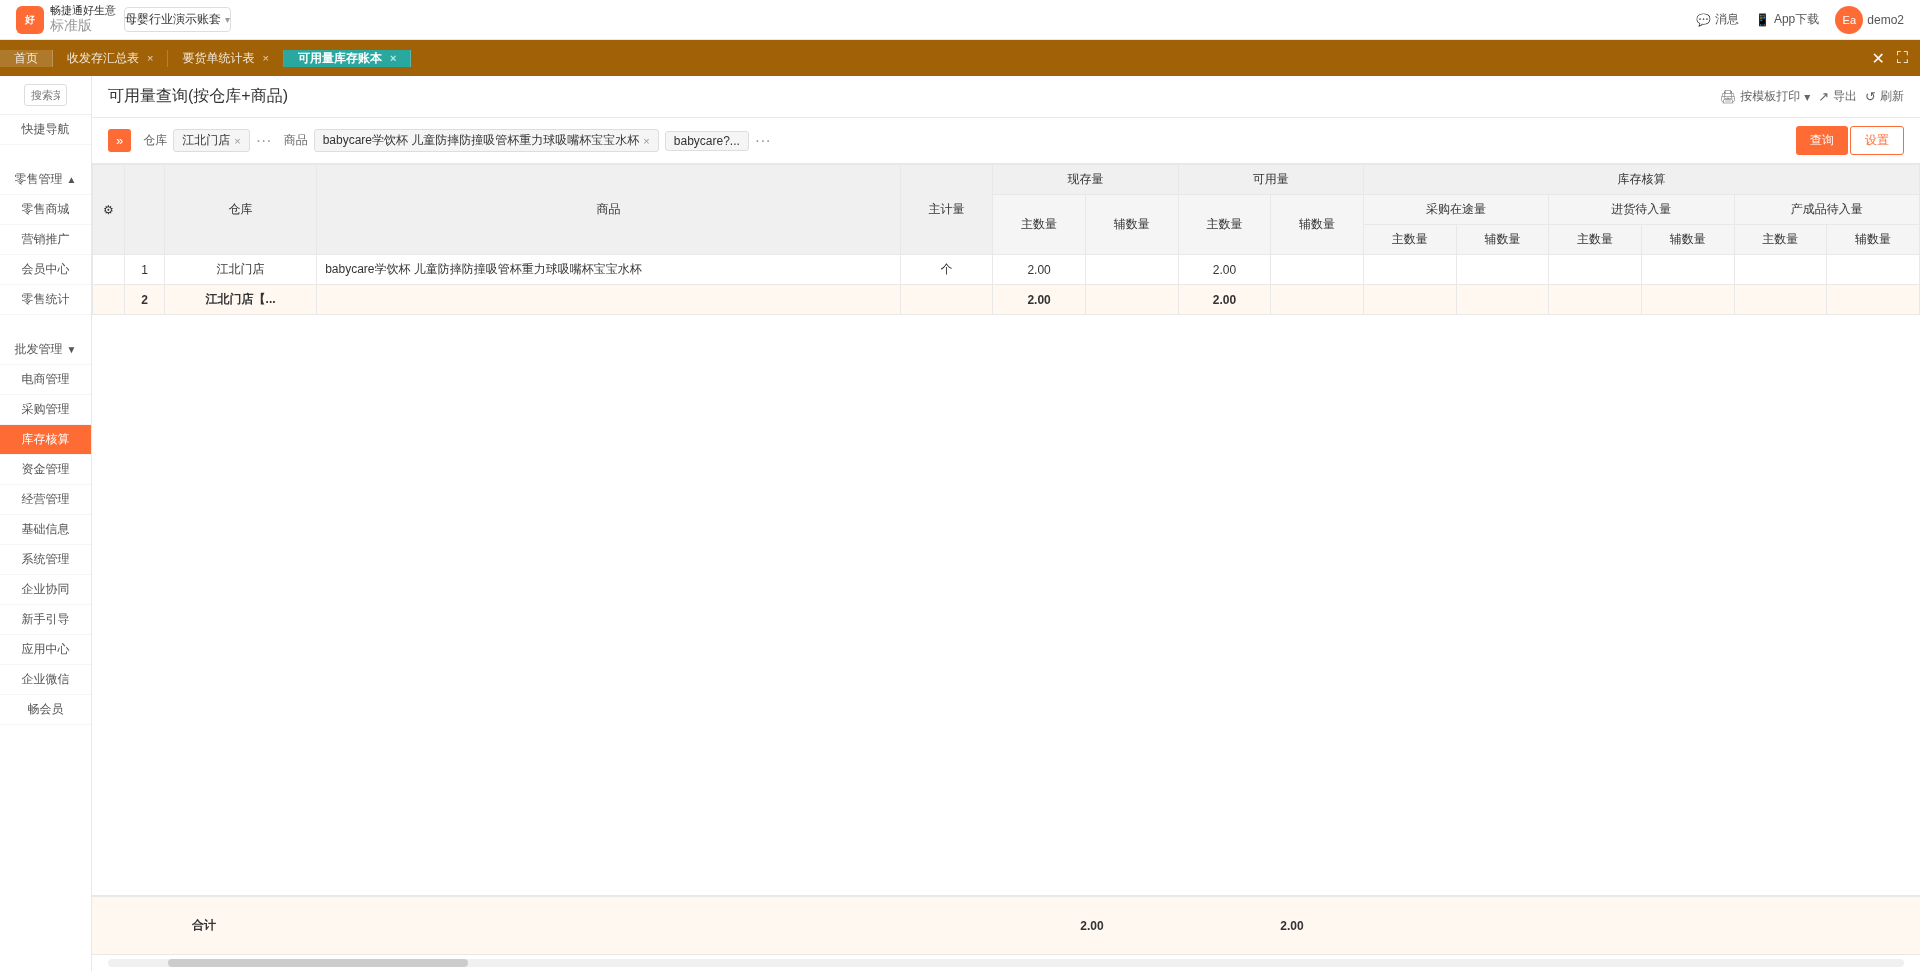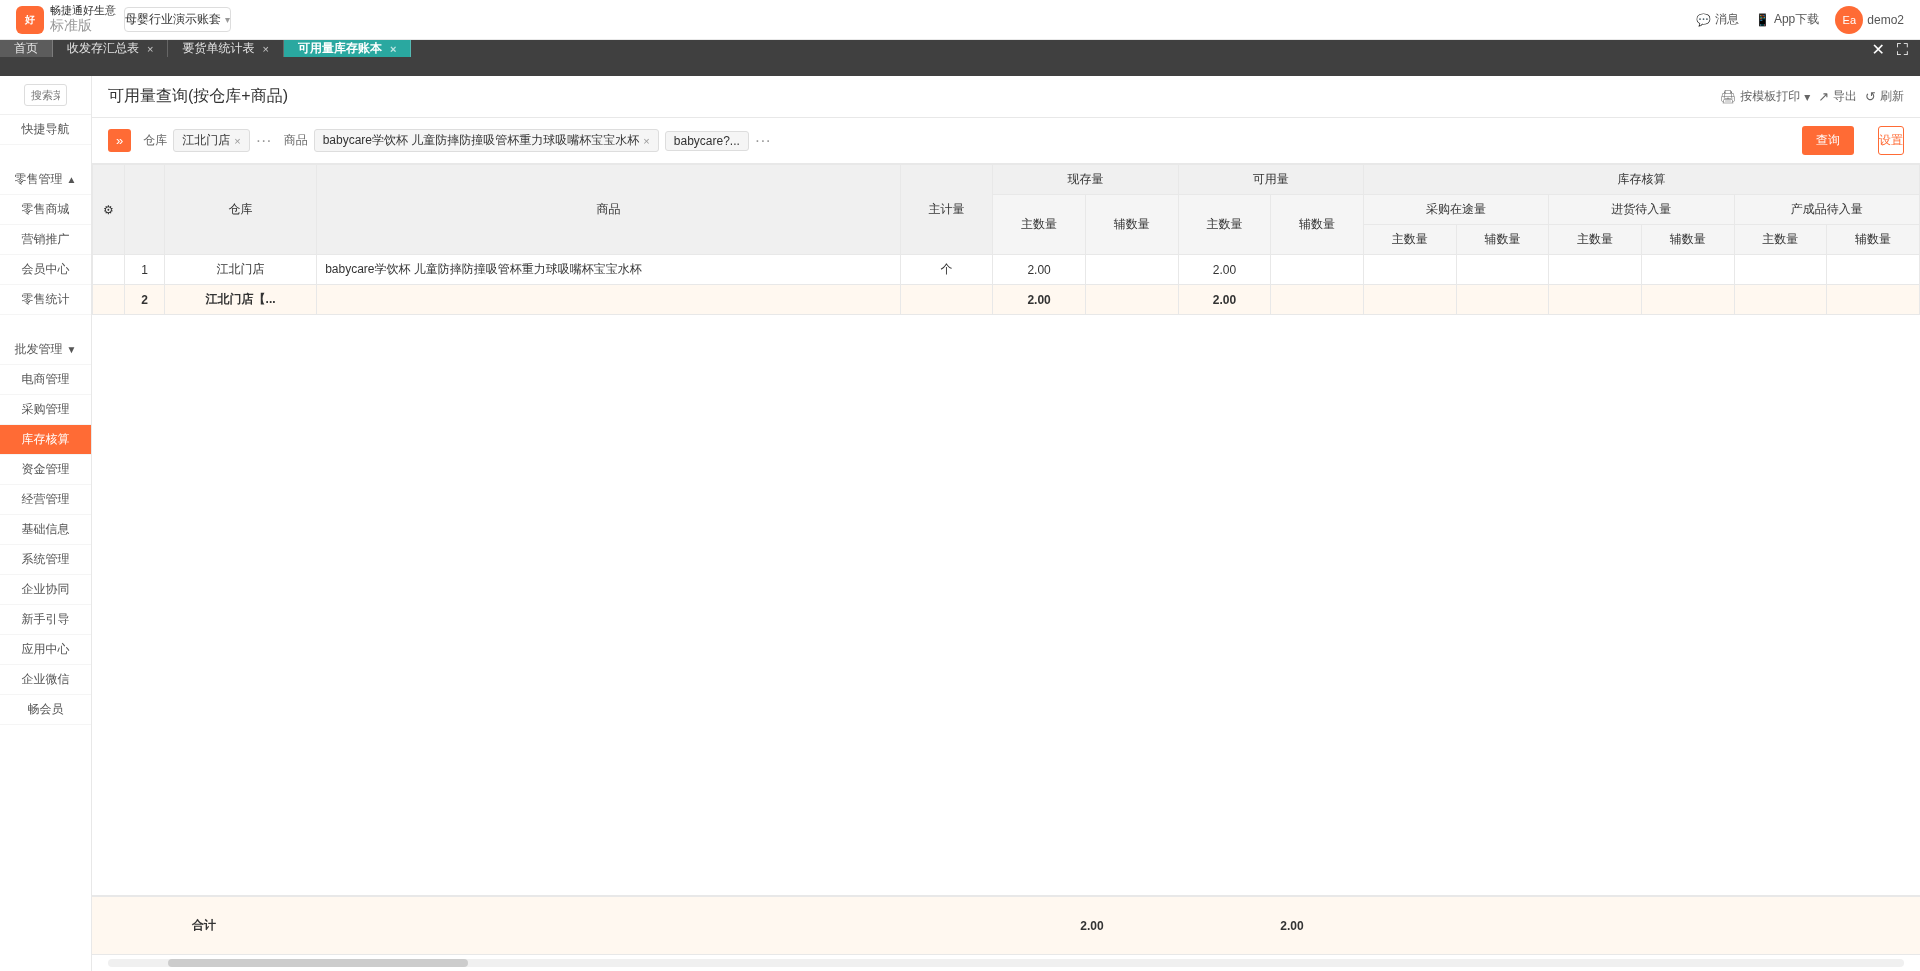--- a/index.html
+++ b/index.html
@@ -30,23 +30,23 @@
     }
     .industry-selector .arrow { color: #999; font-size: 10px; }
 
     .top-bar-right { display: flex; align-items: center; gap: 16px; }
     .top-right-item { display: flex; align-items: center; gap: 4px; color: #555; font-size: 12px; cursor: pointer; }
     .user-avatar { width: 28px; height: 28px; border-radius: 50%; background: #ff6b35; display: flex; align-items: center; justify-content: center; color: white; font-size: 11px; }
 
     
     .tab-bar {
       height: 36px;
-      background: #404040;
-      display: flex;
-      align-items: flex-start;
+      background: #a16207;
+      display: flex;
+      align-items: center;
       padding-left: 0;
       position: relative;
     }
     .tab-item {
       display: flex; align-items: center; gap: 6px;
       padding: 0 14px;
       font-size: 12px;
       cursor: pointer;
       color: rgba(255,255,255,0.85);
       border-right: 1px solid rgba(255,255,255,0.2);
@@ -160,28 +160,28 @@
       display: flex; align-items: center; gap: 4px;
       background: #f5f5f5;
       border: 1px solid #ddd;
       border-radius: 3px;
       padding: 2px 8px;
       font-size: 12px;
       color: #333;
     }
     .filter-tag .remove { cursor: pointer; color: #999; font-size: 11px; }
     .filter-more { color: #999; font-size: 16px; cursor: pointer; }
-    .filter-actions { margin-left: auto; display: flex; gap: 24px; justify-content: flex-end; }
+    .filter-actions { margin-left: auto; display: flex; gap: 2px; justify-content: flex-end; }
     .btn-query {
       background: #ff6b35; color: white; border: none;
       padding: 5px 14px; border-radius: 3px; cursor: pointer; font-size: 12px;
     }
     .btn-settings {
       background: #fff; color: #ff6b35; border: 1px solid #ff6b35;
-      padding: 5px 0; border-radius: 3px; cursor: pointer; font-size: 12px;
+      padding: 5px 14px; border-radius: 3px; cursor: pointer; font-size: 12px;
     }
 
     
     .table-container {
       flex: 1;
       overflow: auto;
       background: #fff;
       margin: 0;
     }
 

